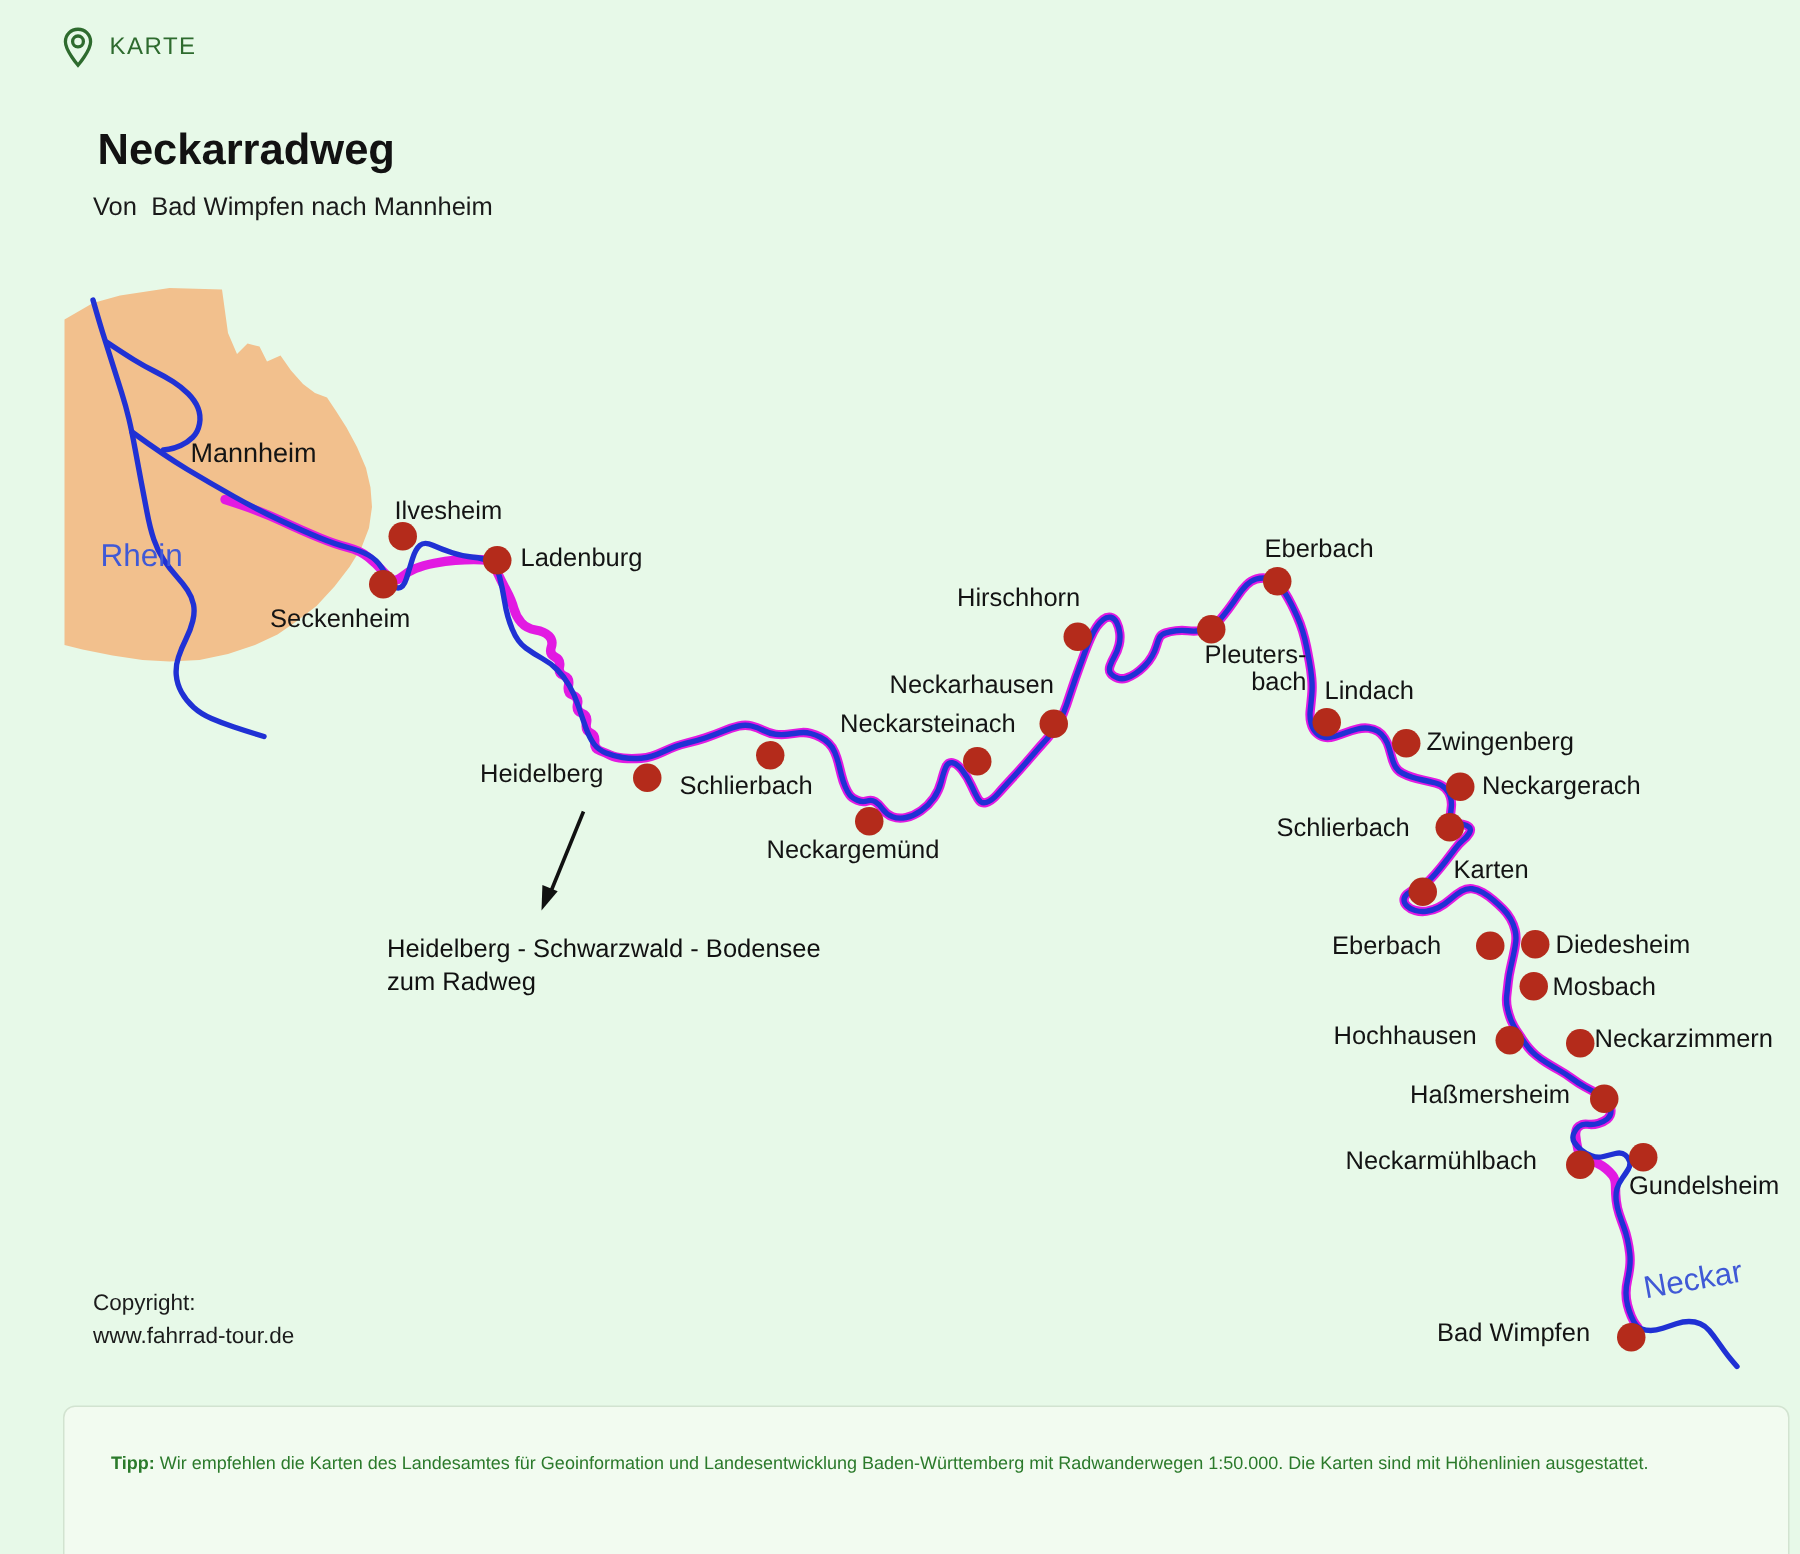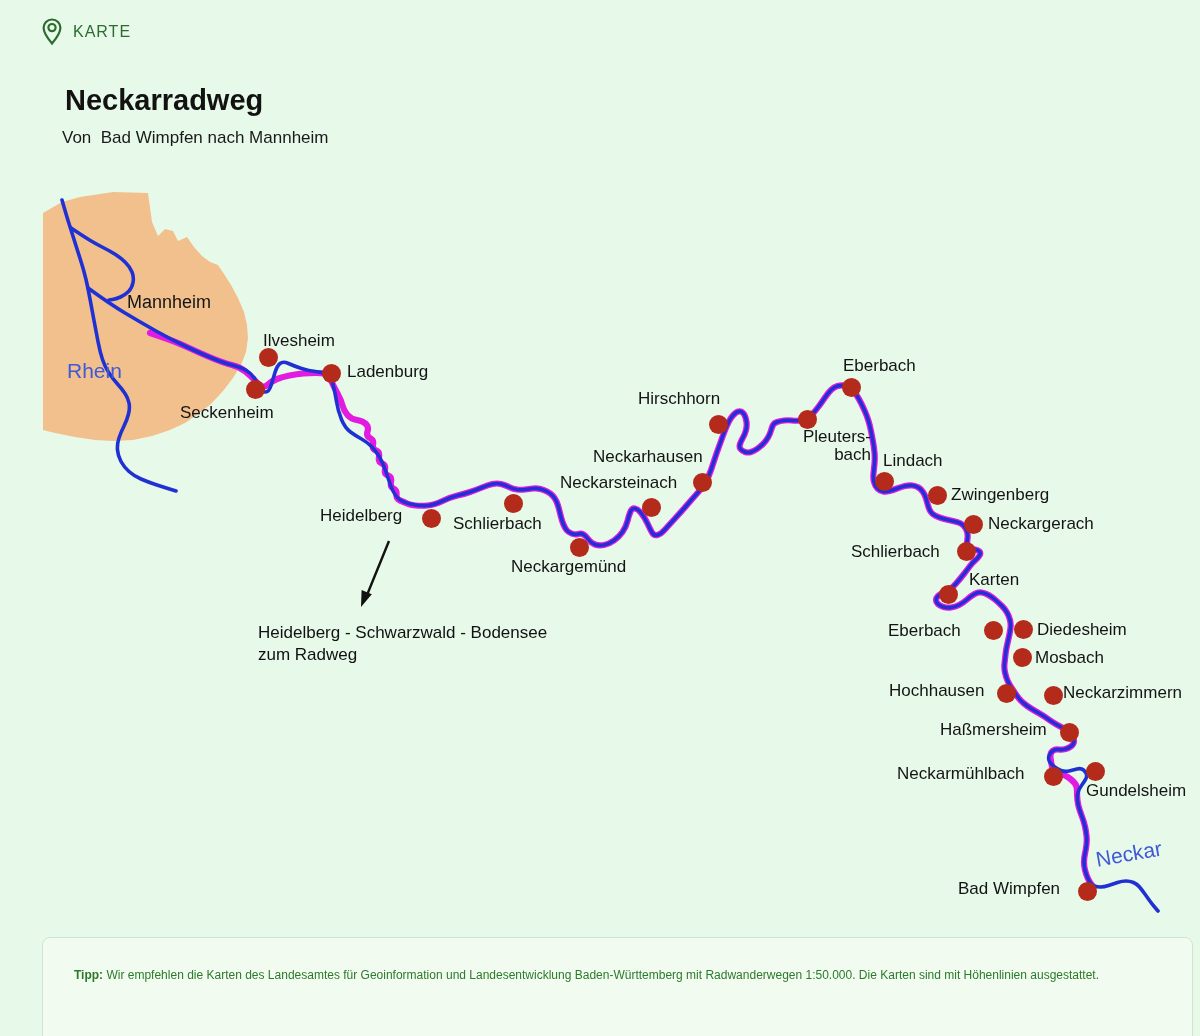--- a/index.html
+++ b/index.html
@@ -116,18 +116,22 @@
       <div class="river-label" style="left: 67px; top: 359px; font-size: 21px; color: rgb(64, 89, 214);">Rhein</div>
       <div class="river-label" style="left: 1094px; top: 848px; font-size: 21px; color: rgb(64, 89, 214); transform: rotate(-10deg);">Neckar</div>
       <div class="area-label" style="left: 127px; top: 292px;">Mannheim</div>
     </div>
 
   <div class="map-note">
     <div>Heidelberg - Schwarzwald - Bodensee</div>
     <div>zum Radweg</div>
   </div>
 
+  <div class="copyright">
+    <div>Copyright:</div>
+    <div>www.fahrrad-tour.de</div>
+  </div>
 
   <div class="tip-box">
     <div class="tip-text"><b>Tipp:</b><span> Wir empfehlen die Karten des Landesamtes für Geoinformation und Landesentwicklung Baden-Württemberg mit Radwanderwegen 1:50.000. Die Karten sind mit Höhenlinien ausgestattet.</span></div>
   </div>
 
 </div>
 
 </body></html>

